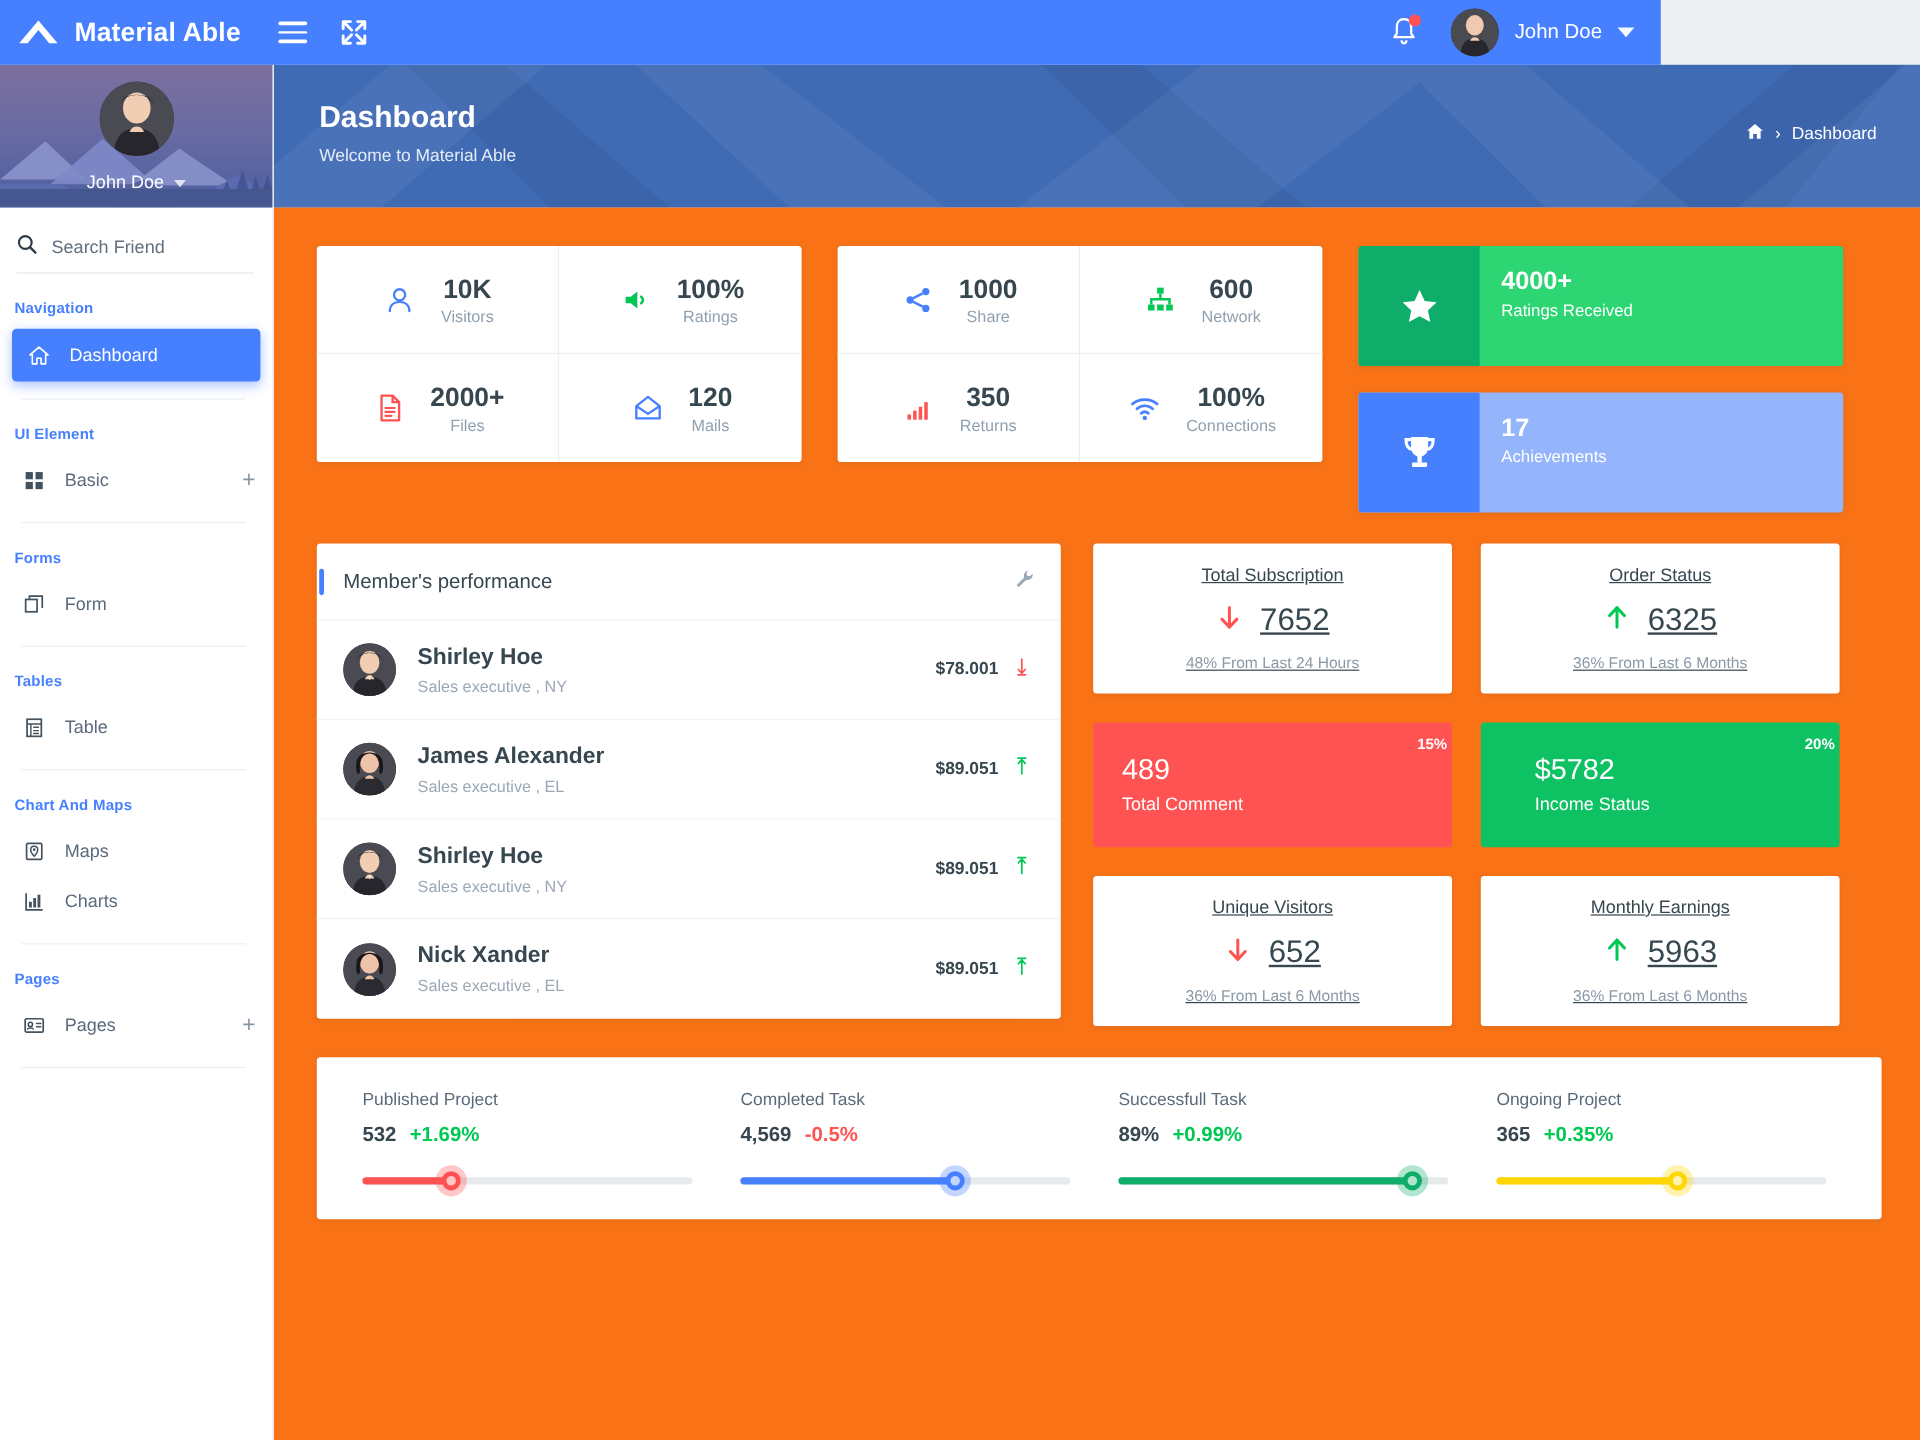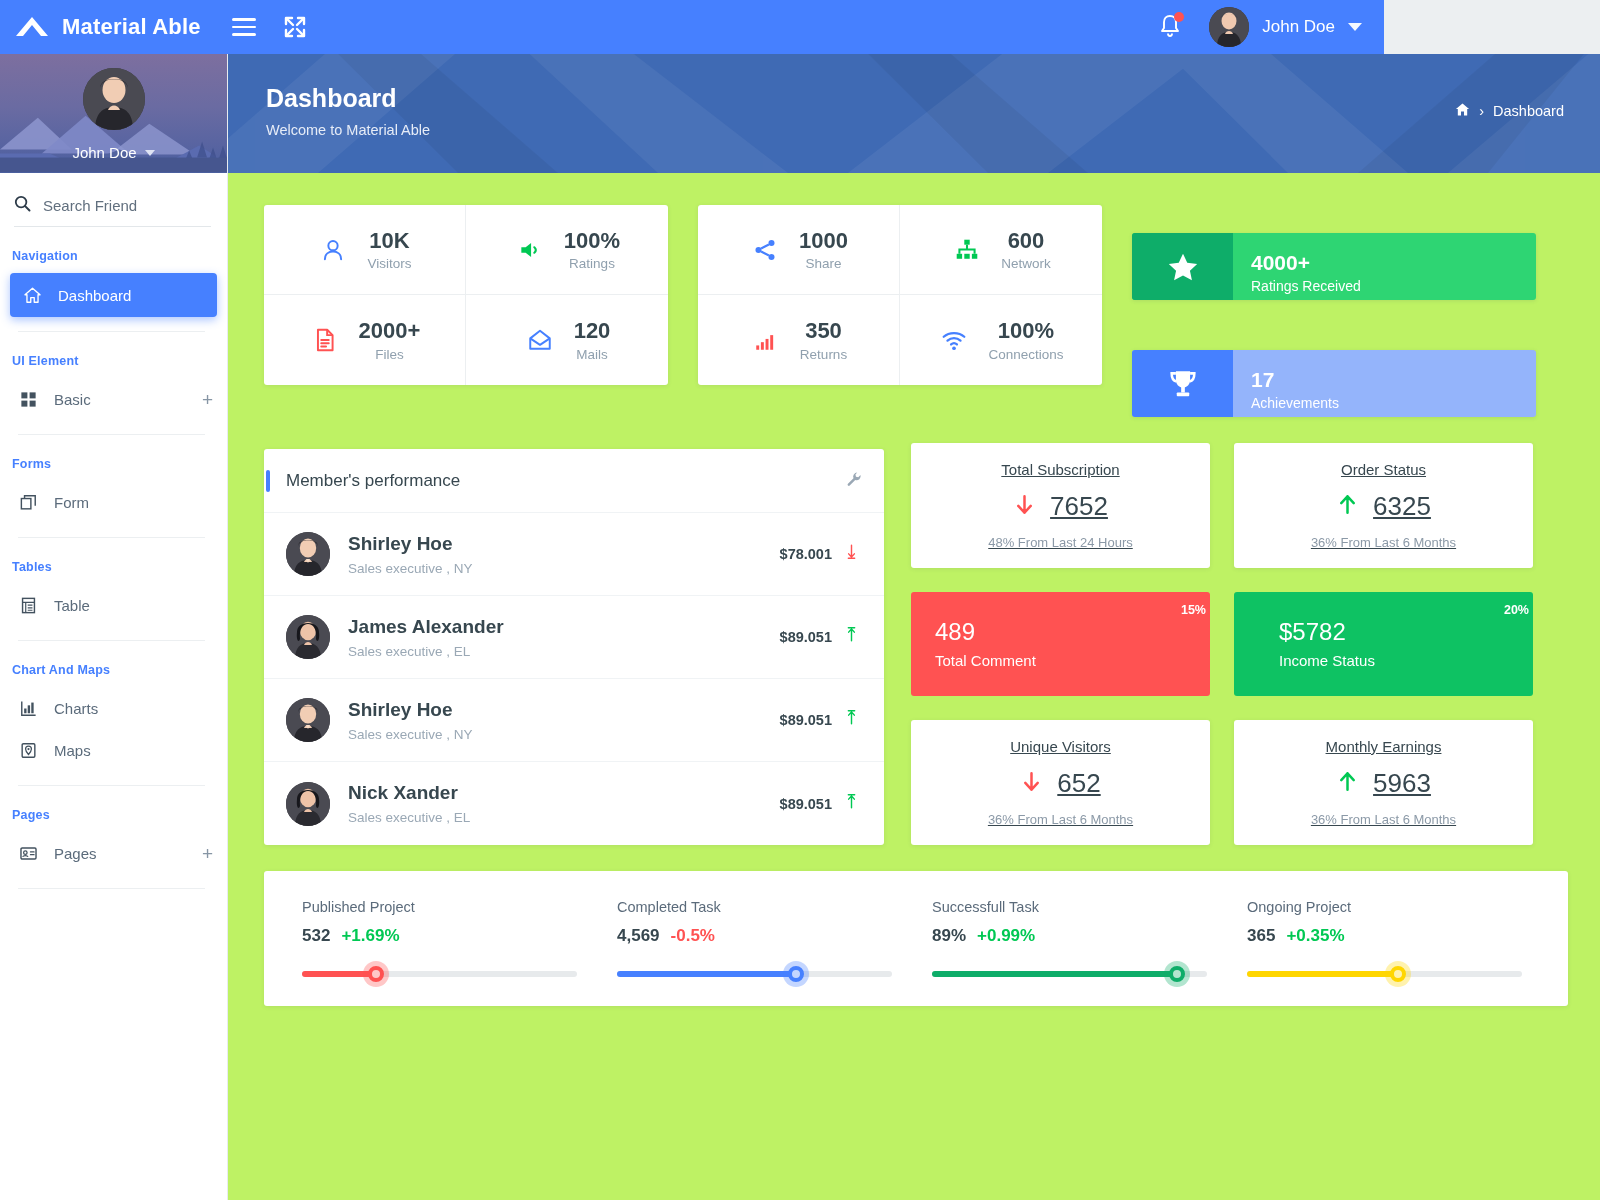--- a/index.html
+++ b/index.html
@@ -89,46 +89,46 @@
   }
   .banner-sub { position: absolute; left: 38px; top: 68px; color: #e6ecf7; font-size: 14.5px; }
   .breadcrumb {
     position: absolute; right: 36px; top: 48px; display: flex; align-items: center; gap: 9px;
     color: #fff; font-size: 14.5px;
   }
 
   
   .main {
     position: absolute; top: 173px; left: 228px; width: 1372px; height: 1027px;
-    background: #bef264; padding: 32px 32px 0 36px; overflow: hidden;
+    background: #f97316; padding: 32px 32px 0 36px; overflow: hidden;
   }
   .card { background: #fff; border-radius: 3px; box-shadow: 0 1px 4px rgba(60,72,88,.10); }
 
   .row1 { display: flex; gap: 30px; align-items: flex-start; }
 
   .quad { width: 404px; display: grid; grid-template-columns: 1fr 1fr; }
   .quad-cell {
     height: 90px; display: flex; align-items: center; justify-content: center; gap: 18px;
     border-right: 1px solid #eceff1; border-bottom: 1px solid #eceff1;
   }
   .quad-cell:nth-child(2n) { border-right: none; }
   .quad-cell:nth-child(n+3) { border-bottom: none; }
   .q-icon { width: 32px; display: flex; align-items: center; justify-content: center; }
   .q-text { text-align: center; }
   .q-val { font-size: 22px; font-weight: bold; color: #37474f; line-height: 1.15; }
   .q-lbl { font-size: 13.5px; color: #90a0ae; margin-top: 3px; }
 
   .side-cards { width: 404px; display: flex; flex-direction: column; gap: 22px; }
-  .wide-card { height: 67px; display: flex; border-radius: 3px; overflow: hidden; box-shadow: 0 1px 4px rgba(60,72,88,.12); margin-top: 28px; }
+  .wide-card { height: 100px; display: flex; border-radius: 3px; overflow: hidden; box-shadow: 0 1px 4px rgba(60,72,88,.12); }
   .wide-ic { width: 101px; display: flex; align-items: center; justify-content: center; }
   .wide-body { flex: 1; padding: 17px 0 0 18px; color: #fff; }
   .wide-val { font-size: 21px; font-weight: bold; line-height: 1.2; }
   .wide-lbl { font-size: 14px; margin-top: 3px; }
 
-  .row2 { display: flex; gap: 27px; margin-top: 26px; align-items: flex-end; }
+  .row2 { display: flex; gap: 27px; margin-top: 26px; align-items: flex-start; }
 
   .perf-card { width: 620px; }
   .perf-head {
     height: 64px; display: flex; align-items: center; padding: 0 22px 0 0; position: relative;
     border-bottom: 1px solid #f0f3f5;
   }
   .perf-accent { width: 4px; height: 22px; background: #4680ff; border-radius: 2px; margin-left: 2px; }
   .perf-title { font-size: 17px; color: #37474f; margin-left: 16px; }
   .wrench { margin-left: auto; }
   .member-row {
@@ -324,37 +324,37 @@
                 <path d="M4.5 8 L19.5 8 M8.5 8 L8.5 21 M11 11.5 L17 11.5 M11 15 L17 15 M11 18 L17 18" stroke="#43525f" stroke-width="1.5"></path>
             </svg>
           </span>
           <span>Table</span>
         </div>
         <div class="nav-sep"></div>
         <div class="nav-caption">Chart And Maps</div>
         <div class="nav-item">
           <span class="nav-ic">
             <svg viewBox="0 0 24 24" width="19" height="19">
+              <rect x="4" y="3.5" width="16" height="17" rx="1.5" fill="none" stroke="#43525f" stroke-width="1.8"></rect>
+                <path d="M12 6.5 C9.9 6.5 8.3 8.1 8.3 10.2 C8.3 13 12 17 12 17 C12 17 15.7 13 15.7 10.2 C15.7 8.1 14.1 6.5 12 6.5 Z" fill="none" stroke="#43525f" stroke-width="1.6"></path>
+                <circle cx="12" cy="10.2" r="1.4" fill="#43525f"></circle>
+            </svg>
+          </span>
+          <span>Maps</span>
+        </div>
+        <div class="nav-item">
+          <span class="nav-ic">
+            <svg viewBox="0 0 24 24" width="19" height="19">
               <path d="M3.5 3 L3.5 20.5 L21 20.5" fill="none" stroke="#43525f" stroke-width="1.8"></path>
                 <rect x="6.5" y="12" width="3" height="6" fill="#43525f"></rect>
               <rect x="11" y="8" width="3" height="10" fill="#43525f"></rect>
               <rect x="15.5" y="4.5" width="3" height="13.5" fill="#43525f"></rect>
             </svg>
           </span>
           <span>Charts</span>
-        </div>
-        <div class="nav-item">
-          <span class="nav-ic">
-            <svg viewBox="0 0 24 24" width="19" height="19">
-              <rect x="4" y="3.5" width="16" height="17" rx="1.5" fill="none" stroke="#43525f" stroke-width="1.8"></rect>
-                <path d="M12 6.5 C9.9 6.5 8.3 8.1 8.3 10.2 C8.3 13 12 17 12 17 C12 17 15.7 13 15.7 10.2 C15.7 8.1 14.1 6.5 12 6.5 Z" fill="none" stroke="#43525f" stroke-width="1.6"></path>
-                <circle cx="12" cy="10.2" r="1.4" fill="#43525f"></circle>
-            </svg>
-          </span>
-          <span>Maps</span>
         </div>
         <div class="nav-sep"></div>
         <div class="nav-caption">Pages</div>
         <div class="nav-item">
           <span class="nav-ic">
             <svg viewBox="0 0 24 24" width="19" height="19">
               <rect x="2.5" y="5" width="19" height="14" rx="1.5" fill="none" stroke="#43525f" stroke-width="1.8"></rect>
                 <circle cx="8" cy="11" r="2.2" fill="none" stroke="#43525f" stroke-width="1.6"></circle>
                 <path d="M4.6 16.2 C5.3 14.2 10.7 14.2 11.4 16.2" fill="none" stroke="#43525f" stroke-width="1.5"></path>
                 <path d="M14.5 10 L19 10 M14.5 13.5 L19 13.5" stroke="#43525f" stroke-width="1.6" stroke-linecap="round"></path>

